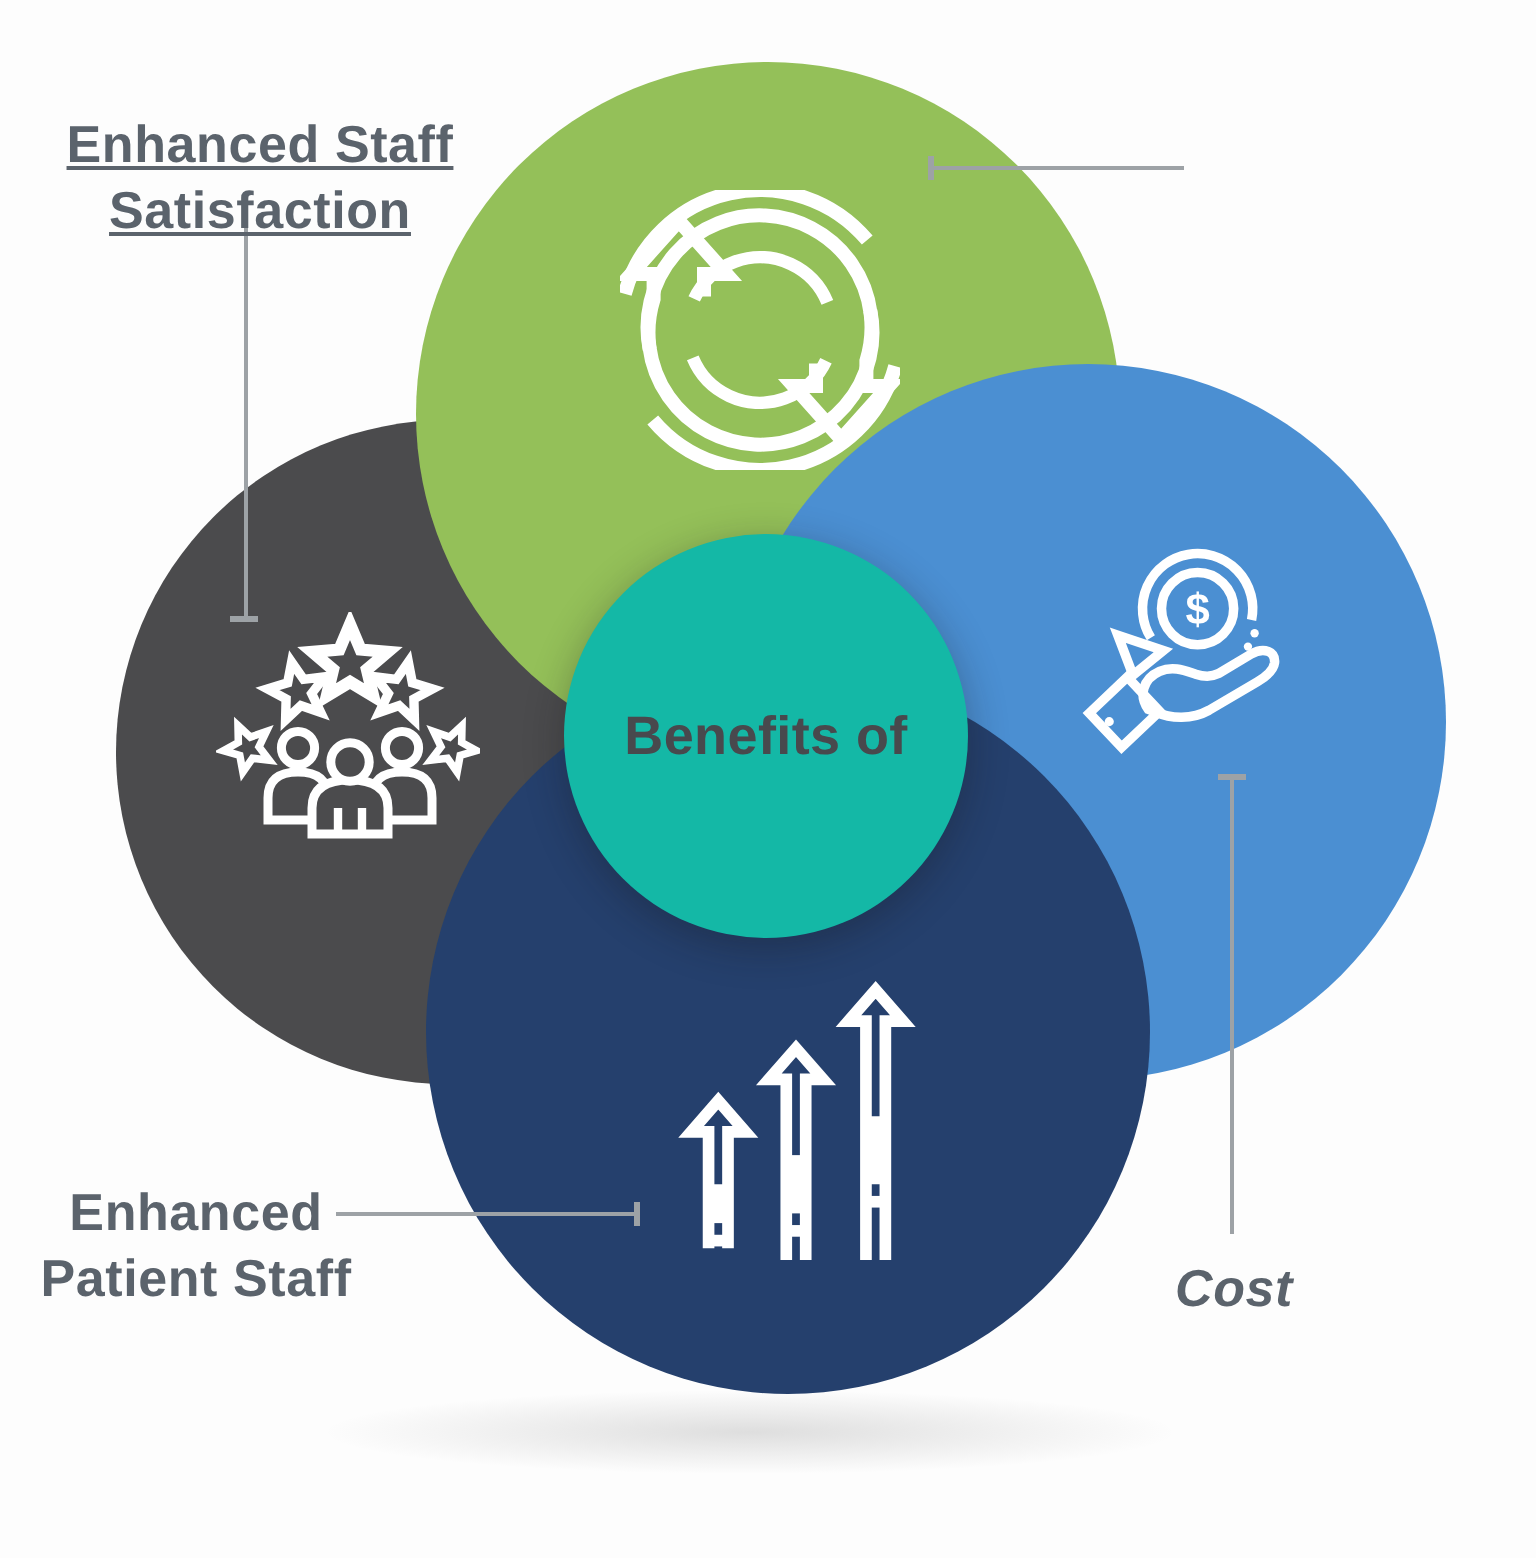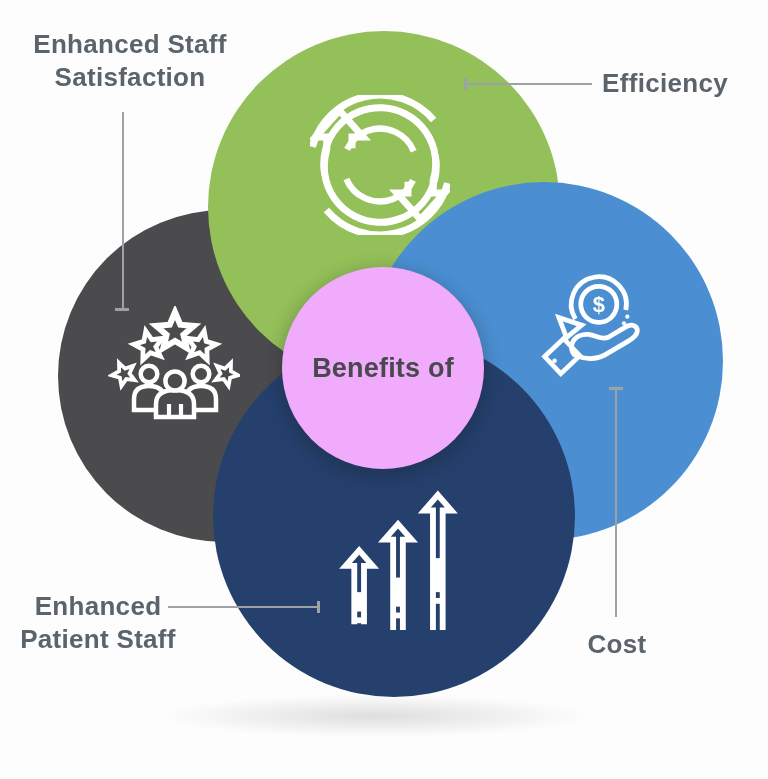--- a/index.html
+++ b/index.html
@@ -10,44 +10,44 @@
     overflow:hidden;
   }
   .stage{position:relative;width:768px;height:779px;}
 
   .circle{position:absolute;border-radius:50%;}
   .circle-gray {left:58px; top:210px;width:332px;height:332px;background:var(--gray);}
   .circle-green{left:208px;top:31px; width:352px;height:352px;background:var(--green);}
   .circle-blue {left:365px;top:182px;width:358px;height:358px;background:var(--blue);}
   .circle-navy {left:213px;top:335px;width:362px;height:362px;background:var(--navy);}
   .circle-center{
-    left:282px;top:267px;width:202px;height:202px;background:#f0abfc;
+    left:282px;top:267px;width:202px;height:202px;background:#14b8a6;
     box-shadow:0 5px 20px rgba(20,20,25,.33);
     display:flex;flex-direction:column;align-items:center;justify-content:center;
   }
   .center-text{
     font-size:27px;font-weight:bold;line-height:34px;
     color:var(--center_text);text-align:center;letter-spacing:.2px;
   }
 
   .icon{position:absolute;}
   .icon-sync  {left:310px;top:95px; width:140px;height:140px;}
   .icon-team  {left:108px;top:306px;width:132px;height:134px;}
   .icon-hand  {left:538px;top:266px;width:114px;height:126px;}
   .icon-arrows{left:330px;top:490px;width:136px;height:145px;}
 
   .label{
     position:absolute;text-align:center;
     font-size:26px;line-height:33px;font-weight:600;
     color:var(--label_text);letter-spacing:.3px;
   }
-  .label-staff     {left:18px; top:28px; width:224px;}
+  .label-staff     {left:18px; top:56px; width:224px;text-decoration:underline;}
   .label-efficiency{left:594px;top:67px; width:142px;}
   .label-patient   {left:6px;  top:590px;width:184px;}
-  .label-cost      {left:545px;top:628px;width:144px;}
+  .label-cost      {left:545px;top:628px;width:144px;font-style:italic;}
 
   .connector{position:absolute;background:var(--connector);}
   .conn-staff     {left:122px;top:112px;width:2px;height:198px;}
   .conn-efficiency{left:466px;top:83px;width:126px;height:2px;}
   .conn-cost      {left:615px;top:388px;width:2px;height:229px;}
   .conn-patient   {left:168px;top:606px;width:151px;height:2px;}
   .tick{position:absolute;background:var(--connector);}
   .tick-staff     {left:115px;top:308px;width:14px;height:2.5px;}
   .tick-efficiency{left:464px;top:78px;width:2.5px;height:12px;}
   .tick-cost      {left:609px;top:387px;width:14px;height:2.5px;}
@@ -145,21 +145,20 @@
     <div class="center-text">
       <div>Benefits of</div>
     </div>
   </div>
 
   <div class="label label-staff">
     <div>Enhanced Staff</div>
     <div>Satisfaction</div>
   </div>
   <div class="label label-efficiency">
-    <div>Efficiency</div>
   </div>
   <div class="label label-patient">
     <div>Enhanced</div>
     <div>Patient Staff</div>
   </div>
   <div class="label label-cost">
     <div>Cost</div>
   </div>
 
 </div>

